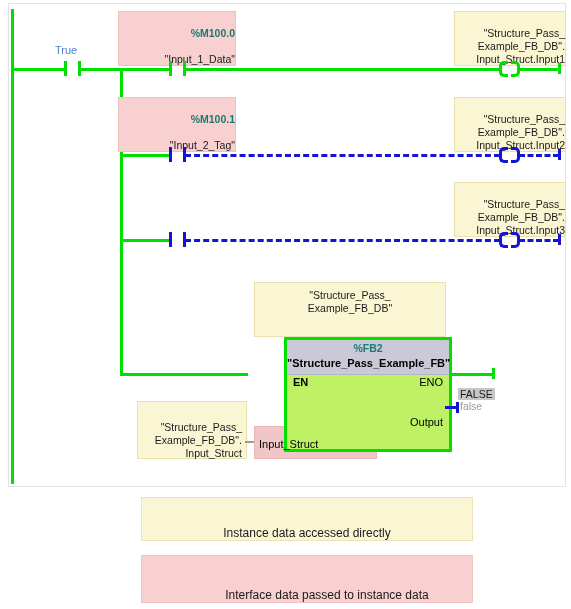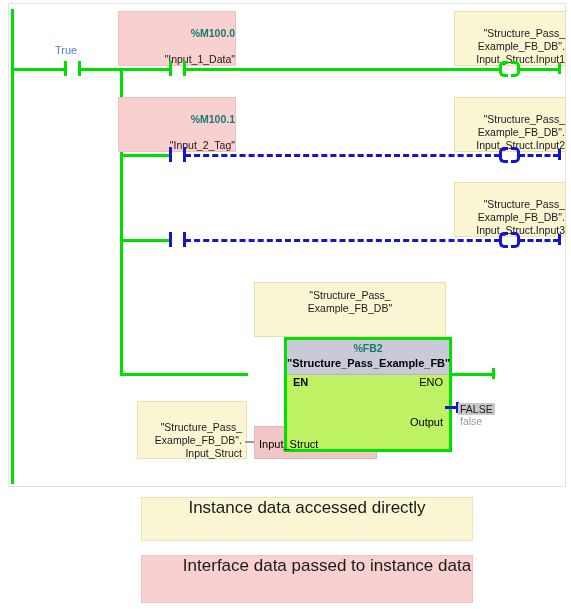--- a/index.html
+++ b/index.html
@@ -185,21 +185,20 @@
     top: 434px;
     font-size: 11px;
     color: #000;
     z-index: 4;
   }
 
   .valuebox {
     position: absolute;
     font-size: 10.5px;
     line-height: 12px;
-    margin-top: 15px;
   }
   .valuebox .v1 {
     display: inline-block;
     background: #c8c8c8;
     color: #1a1a1a;
     padding: 0 2px;
   }
   .valuebox .v2 {
     display: block;
     color: #9a9a9a;
@@ -230,23 +229,23 @@
     position: absolute;
     height: 0;
     border-top: 2px solid #9a9a9a;
   }
 
   
   .legend {
     position: absolute;
     box-sizing: border-box;
     display: flex;
-    align-items: flex-start;
+    align-items: flex-end;
     justify-content: center;
-    font-size: 17px;
+    font-size: 12px;
     color: #1a1a1a;
   }
   #legend-instance {
     left: 141px; top: 497px; width: 332px; height: 44px;
     background: #faf5d2;
     border: 1px solid #ece4b8;
   }
   #legend-interface {
     left: 141px; top: 555px; width: 332px; height: 48px;
     background: #f8d0d0;

